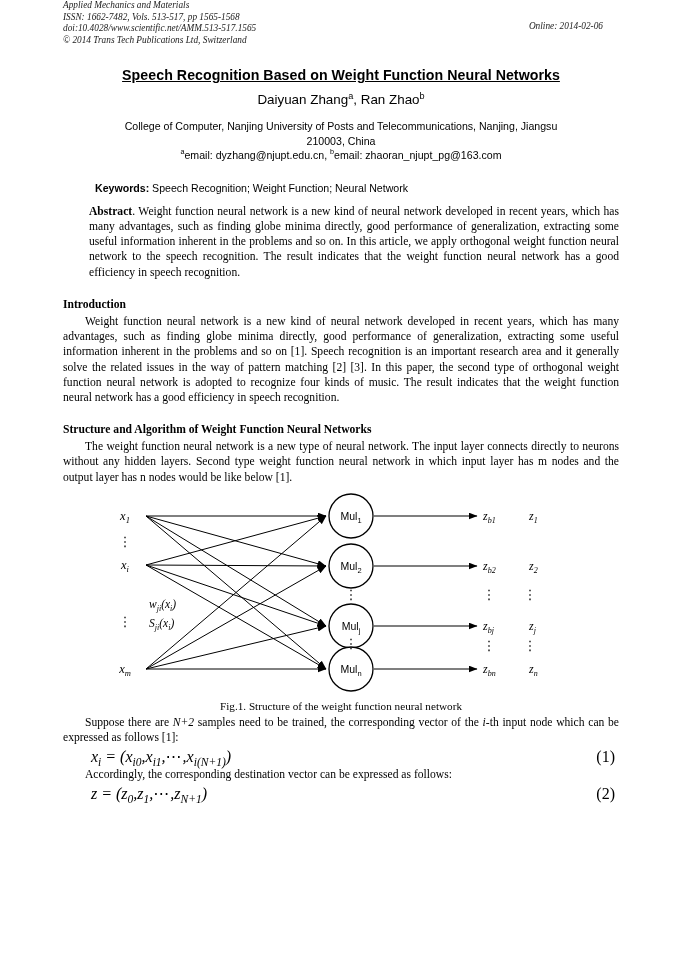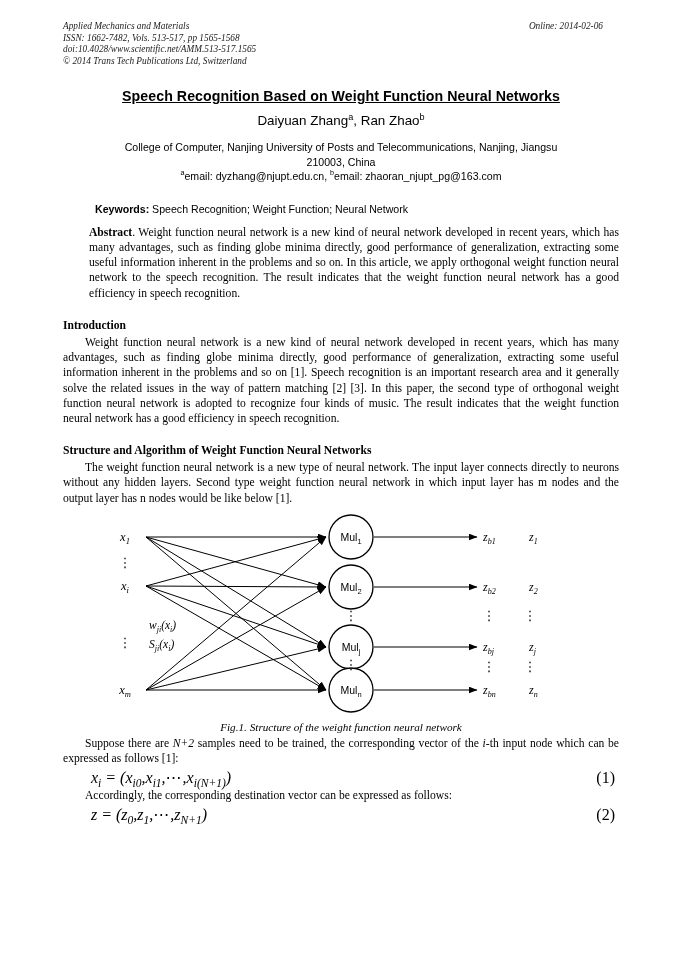--- a/index.html
+++ b/index.html
@@ -22,21 +22,20 @@
   .content {
     position: absolute;
     left: 63px;
     top: 0;
     width: 556px;
   }
 
   
   .journal-head {
     position: relative;
-    padding-top: 21px;
     font-family: "Liberation Serif", serif;
     font-style: italic;
     font-size: 9.3px;
     line-height: 11.6px;
     color: #1a1a1a;
   }
   .journal-head .online {
     position: absolute;
     right: 16px;
     top: 21px;
@@ -128,21 +127,20 @@
     height: 205px;
     margin-top: 8px;
   }
   .figure svg { display: block; }
   .figcaption {
     text-align: center;
     font-family: "Liberation Serif", serif;
     font-size: 11.2px;
     line-height: 14px;
     padding-top: 1px;
-    font-style: italic;
   }
 
   
   .equation {
     position: relative;
     font-family: Liberation Serif, serif;
     font-style: italic;
     font-size: 16px;
     line-height: 17px;
     padding-left: 28px;

